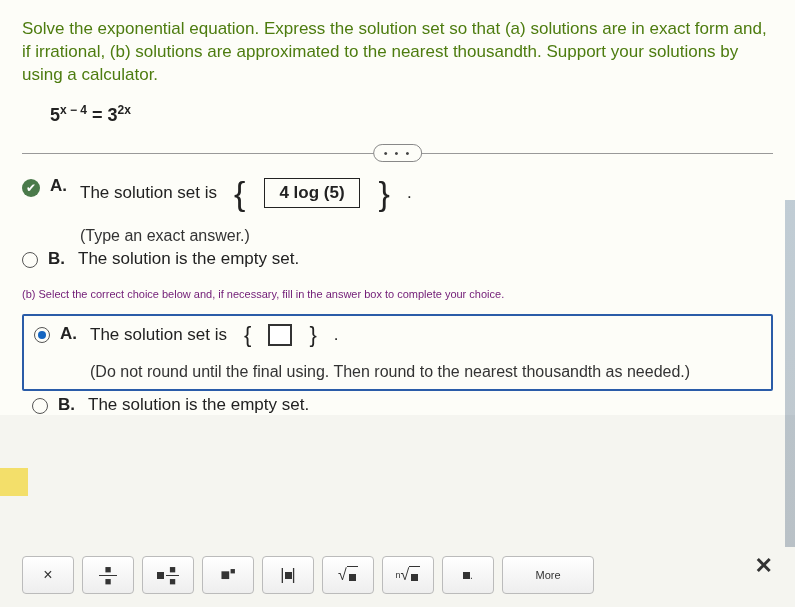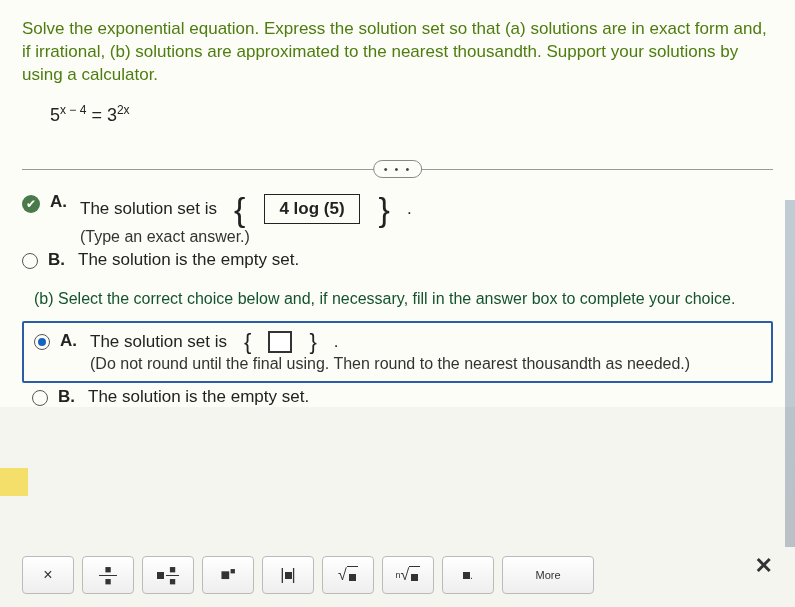--- a/index.html
+++ b/index.html
@@ -20,22 +20,23 @@
   }
   .problem-text {
     font-size: 17px;
     color: #4d7c0f;
     line-height: 1.35;
     margin-bottom: 16px;
   }
   .equation {
     font-size: 18px;
     color: #222;
-    margin: 8px 0 34px 28px;
+    margin: 8px 0 18px 28px;
     font-family: Arial, sans-serif;
+    font-weight: bold;
   }
   .equation sup { font-size: 12px; vertical-align: super; }
   .divider-row {
     position: relative;
     height: 18px;
     margin: 8px 0 14px 0;
   }
   .hr-line {
     border: none;
     border-top: 1px solid #999;
@@ -114,22 +115,22 @@
     flex-direction: column;
     align-items: center;
     border: 1px solid #222;
     padding: 2px 10px;
     margin: 0 2px;
     font-weight: bold;
     text-align: center;
   }
   .fraction .num { padding: 2px 4px; }
   .fraction .den { border-top: 1.5px solid #222; padding: 2px 4px; }
-  .note { font-size: 16px; color: #333; margin-top: 2px; }
-  .section-b-intro { font-size: 16px; color: #14532d; margin: 18px 0 12px 12px; line-height:1.35;}
+  .note { font-size: 16px; color: #333; margin-top: 17px; }
+  .section-b-intro { font-size: 11px; color: #701a75; margin: 18px 0 12px 0; line-height:1.35;}
   .selected-box {
     border: 2px solid #2a5ca8;
     border-radius: 2px;
     padding: 8px 10px;
     margin-bottom: 4px;
     background: #fdfdf8;
   }
   .answer-input-box {
     display: inline-block;
     border: 2px solid #333;

